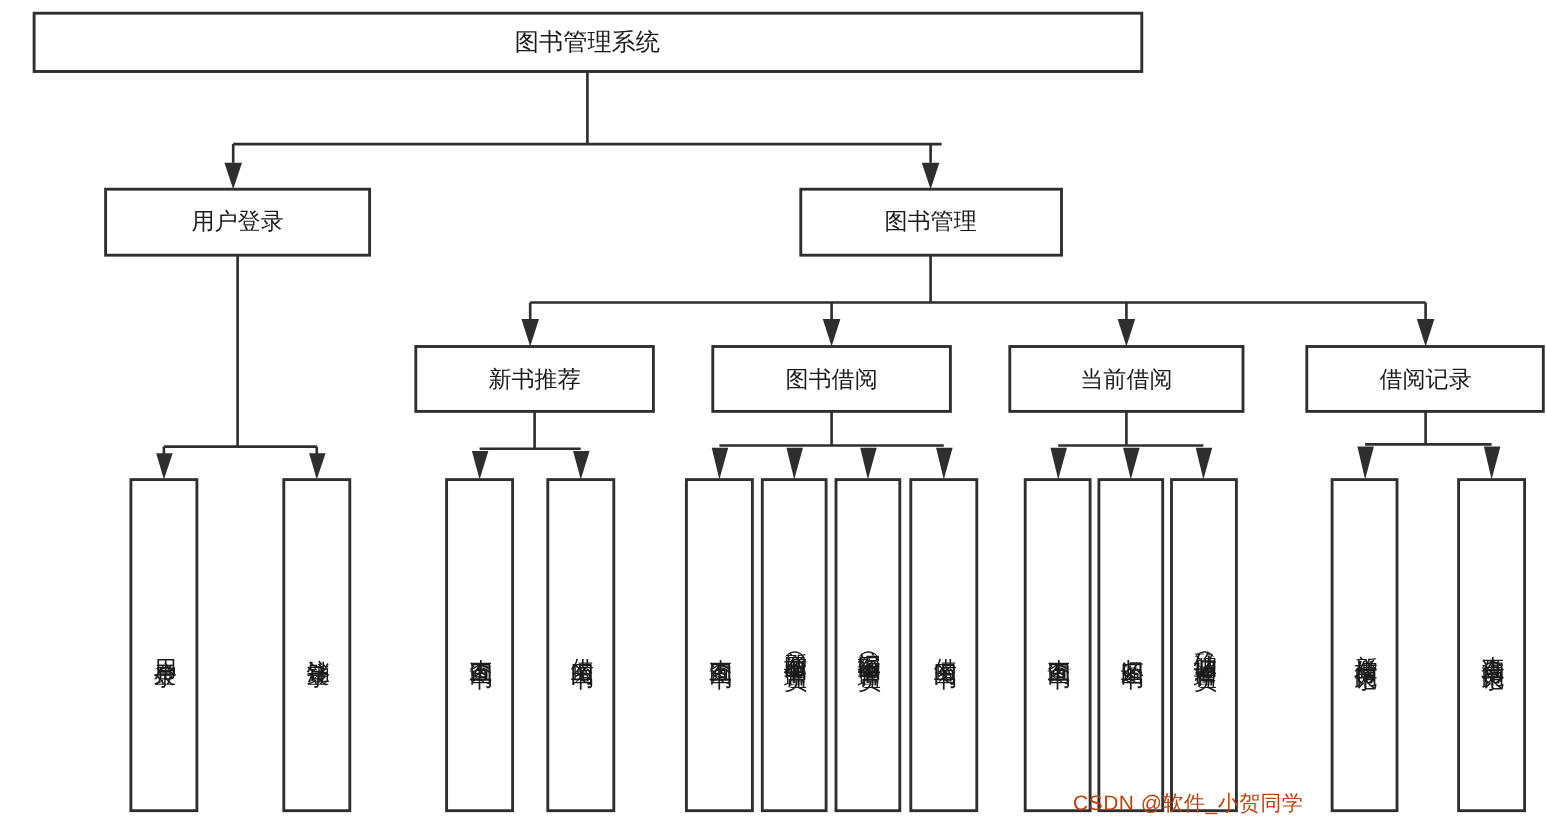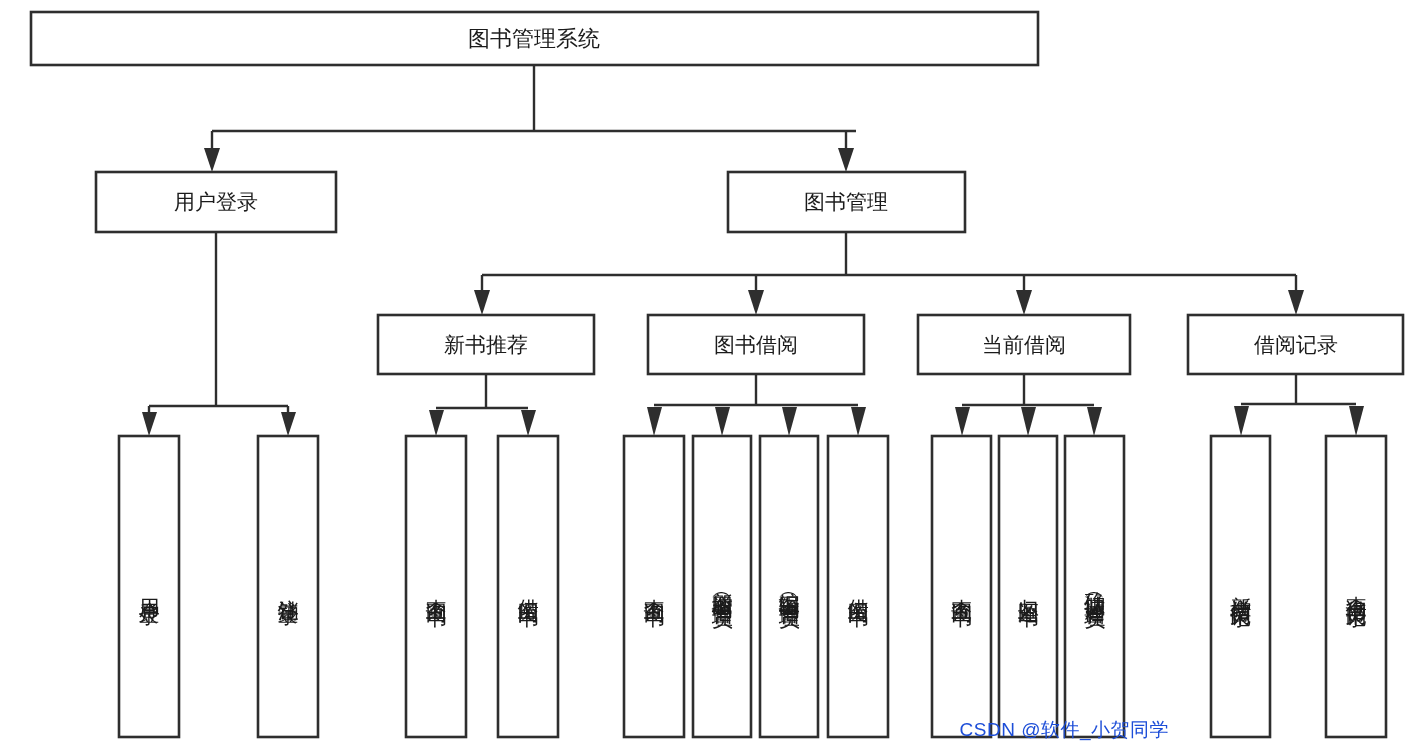--- a/index.html
+++ b/index.html
@@ -69,25 +69,25 @@
     font-family: "Liberation Sans", "DejaVu Sans", sans-serif;
     font-size: 21px;
     line-height: 1.08;
     letter-spacing: 2.5px;
     color: #1b1b1b;
     white-space: nowrap;
     text-align: center;
   }
   .watermark {
     position: absolute;
-    right: 24px;
+    right: 8px;
     bottom: 4px;
     font-family: "Liberation Sans", "DejaVu Sans", sans-serif;
     font-size: 19px;
-    color: #1d4ed8;
+    color: #c2410c;
     letter-spacing: 0.5px;
     white-space: nowrap;
   }
 </style>
 </head>
 <body>
 
 <div id="diagram-root">
 
   <svg id="flow" viewBox="0 0 1405 747" xmlns="http://www.w3.org/2000/svg">

